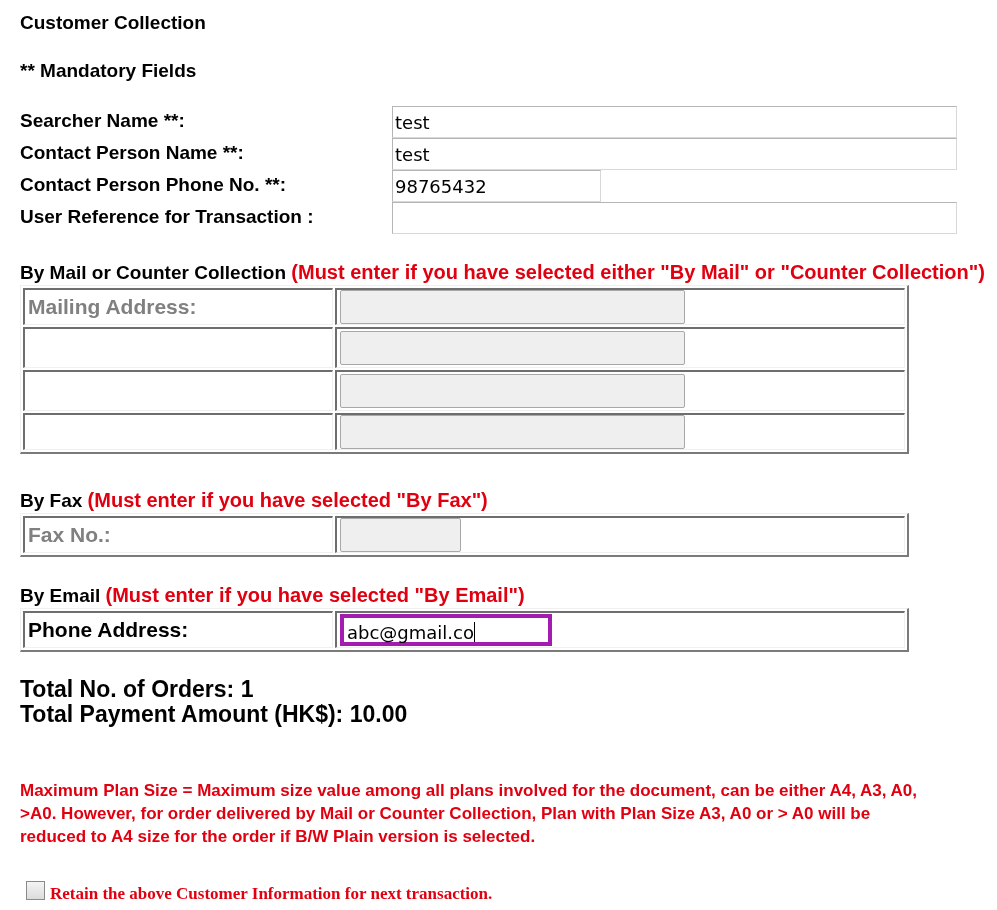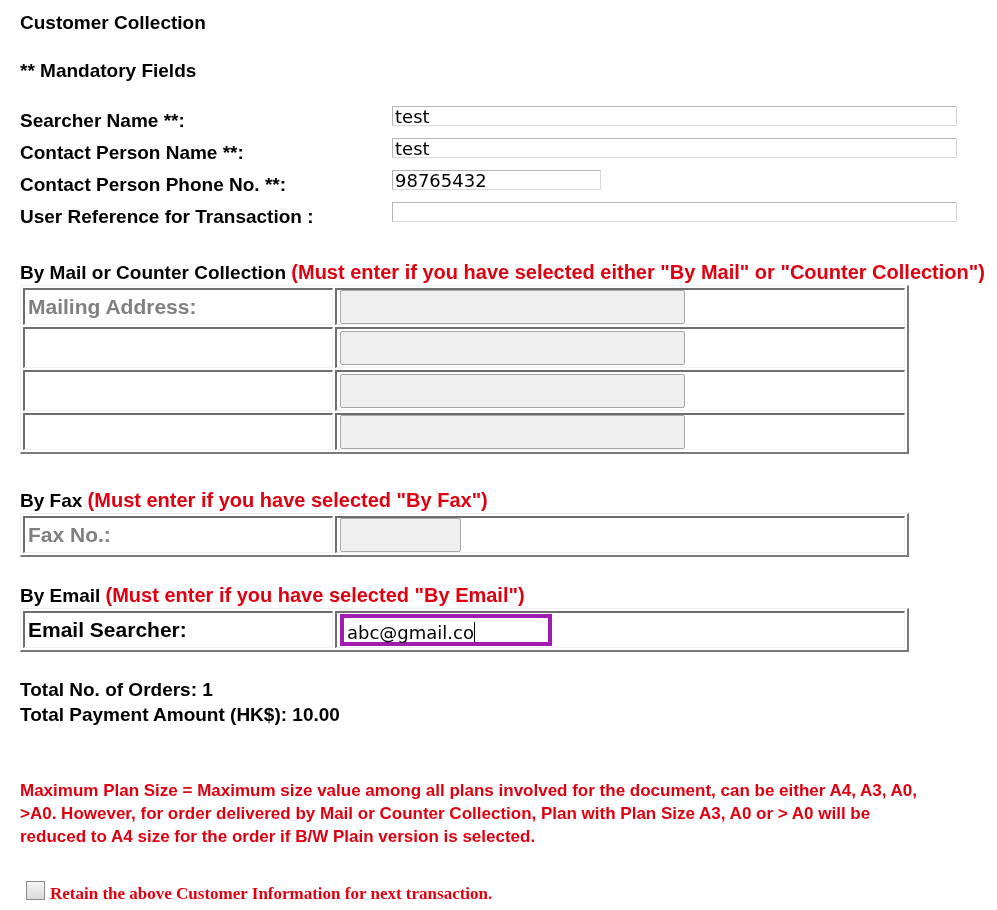--- a/index.html
+++ b/index.html
@@ -5,21 +5,21 @@
     html, body { margin: 0; padding: 0; background: #ffffff; }
     body {
       width: 997px; height: 910px; position: relative; overflow: hidden;
       font-family: "Liberation Sans", sans-serif; color: #000;
     }
     .abs { position: absolute; }
     .title { left: 20px; top: 12px; font-size: 19px; font-weight: bold; }
     .mand { left: 20px; top: 60px; font-size: 19px; font-weight: bold; }
     .lbl { left: 20px; font-size: 19px; font-weight: bold; }
     .inp {
-      box-sizing: border-box; height: 20px; border: 1px solid #b5b5b5;
+      box-sizing: border-box; height: 32px; border: 1px solid #b5b5b5;
       border-bottom-color: #d8d8d8; border-right-color: #d8d8d8;
       background: #fff; font-family: "DejaVu Sans", sans-serif; font-size: 18px;
       padding: 0 2px 0 2px; color: #000; outline: none;
     }
     .sect-head { left: 20px; font-size: 19px; font-weight: bold; white-space: nowrap; }
     .sect-head .note { color: #e00010; font-size: 20px; }
     table.grid {
       position: absolute; left: 20px; border-collapse: separate; border-spacing: 2px;
       border-top: 1px solid #f0f0f0; border-left: 1px solid #f0f0f0;
       border-right: 2px solid #7a7a7a; border-bottom: 2px solid #7a7a7a;
@@ -30,21 +30,21 @@
       border-right: 1px solid #f0f0f0; border-bottom: 1px solid #f0f0f0;
       padding: 0 3px; vertical-align: middle;
     }
     table.grid td.c1 { width: 301px; }
     .cell-lbl { font-size: 21px; font-weight: bold; }
     .cell-lbl.disabled { color: #808080; }
     .dis-inp {
       box-sizing: border-box; height: 34px; width: 345px; background: #efefef;
       border: 1px solid #a8a8a8; border-radius: 2px; display: block;
     }
-    .totals { left: 20px; font-size: 19px; font-weight: bold; line-height: 25px; }
+    .totals { left: 20px; font-size: 23px; font-weight: bold; line-height: 25px; }
     .notice {
       left: 20px; top: 779px; width: 900px; font-size: 17px; font-weight: bold;
       color: #e00010; line-height: 23px;
     }
     .chk {
       left: 26px; top: 881px; width: 19px; height: 19px; box-sizing: border-box;
       border: 1px solid #8a8a8a; background: linear-gradient(#f4f4f4, #dcdcdc);
     }
     .retain { left: 50px; top: 884px; font-size: 17px; font-weight: bold; color: #e00010; font-family: Liberation Serif, serif; }
     .caret { display: inline-block; width: 1px; height: 20px; background: #000; vertical-align: -3px; }
@@ -115,21 +115,21 @@
 </tbody>
   </table>
 
 <div class="abs sect-head" style="top:584px;">
   <span>By Email</span>
   <span class="note">(Must enter if you have selected "By Email")</span>
 </div>
 <table class="grid" style="top:608px;">
   <tbody>
       <tr style="height:37px;">
-    <td class="c1"><span class="cell-lbl">Email Searcher:</span></td>
+    <td class="c1"><span class="cell-lbl">Phone Address:</span></td>
     <td>
       <span style="display:inline-block; box-sizing:border-box; width:212px; height:32px; border:4px solid #a21caf; background:#fff; font-family:'DejaVu Sans',sans-serif; font-size:18px; padding:4px 3px 0 3px;"><span>abc@gmail.co</span><span class="caret"></span></span>
     </td>
   </tr>
 </tbody>
   </table>
 
 <div class="abs totals" style="top:677px;">
   <div>Total No. of Orders: 1</div>
   <div>Total Payment Amount (HK$): 10.00</div>

